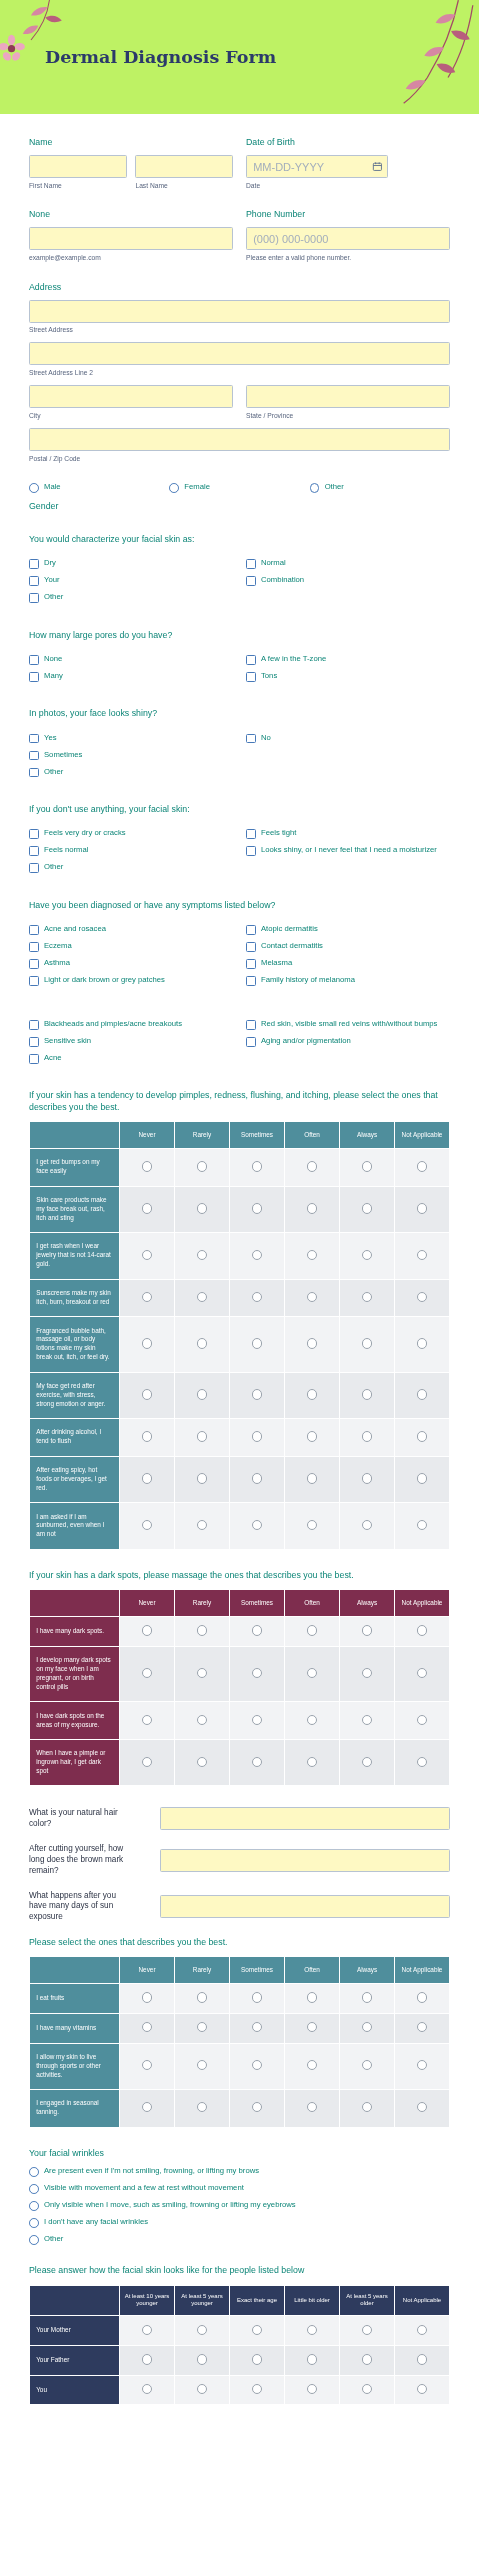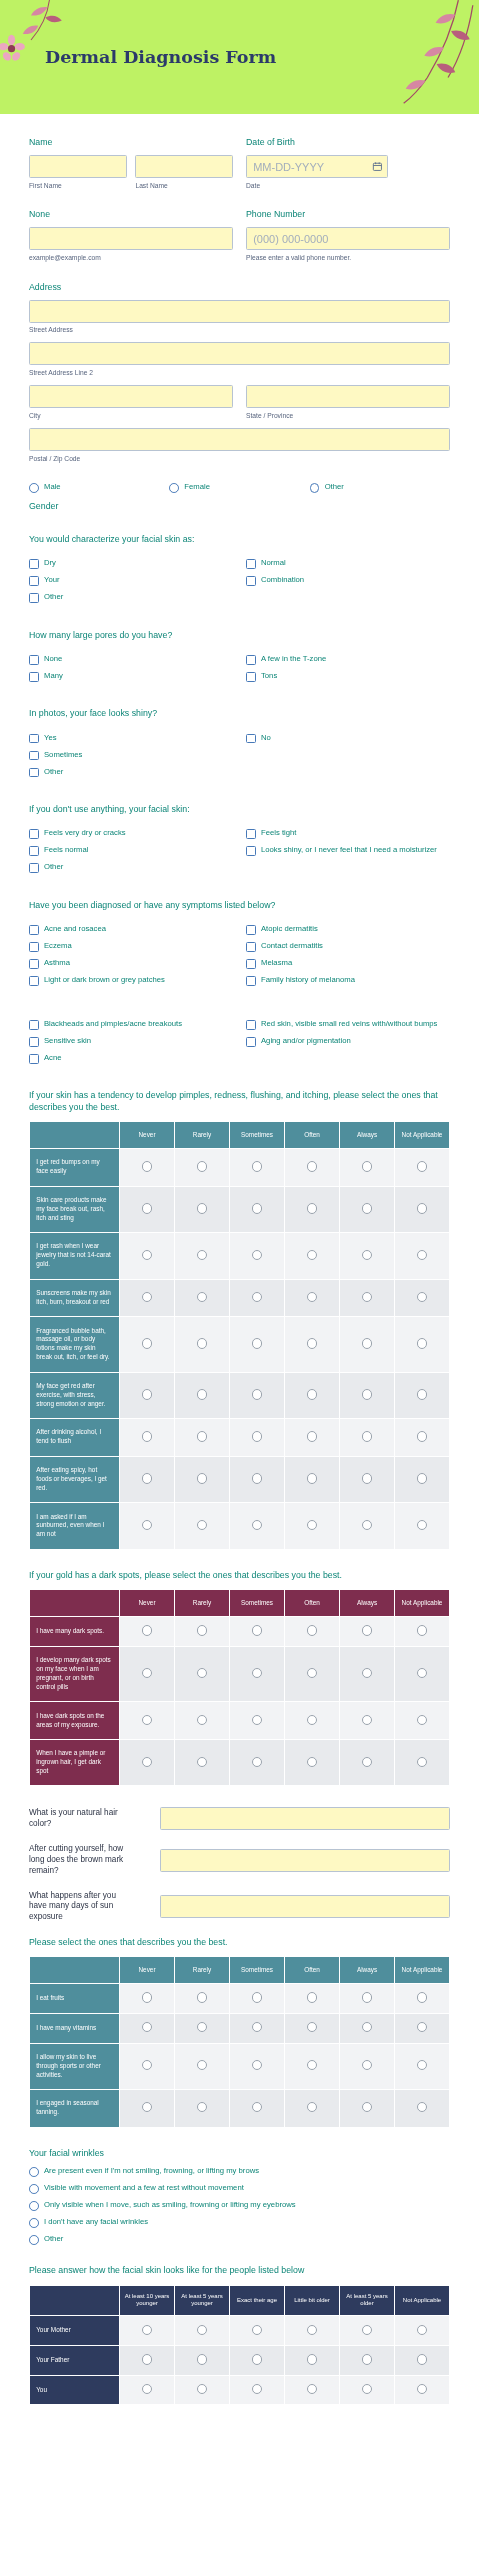--- a/index.html
+++ b/index.html
@@ -467,21 +467,21 @@
               <td><span class="mcircle"></span></td>
               <td><span class="mcircle"></span></td>
               <td><span class="mcircle"></span></td>
               <td><span class="mcircle"></span></td>
             </tr>
           </tbody>
         </table>
     </div>
 
     <div class="field">
-      <span class="q">If your gold has a dark spots, please select the ones that describes you the best.</span>
+      <span class="q">If your skin has a dark spots, please massage the ones that describes you the best.</span>
       <table class="matrix m-maroon">
           <thead>
             <tr>
               <th class="corner"></th>
               <th>Never</th>
               <th>Rarely</th>
               <th>Sometimes</th>
               <th>Often</th>
               <th>Always</th>
               <th>Not Applicable</th>

